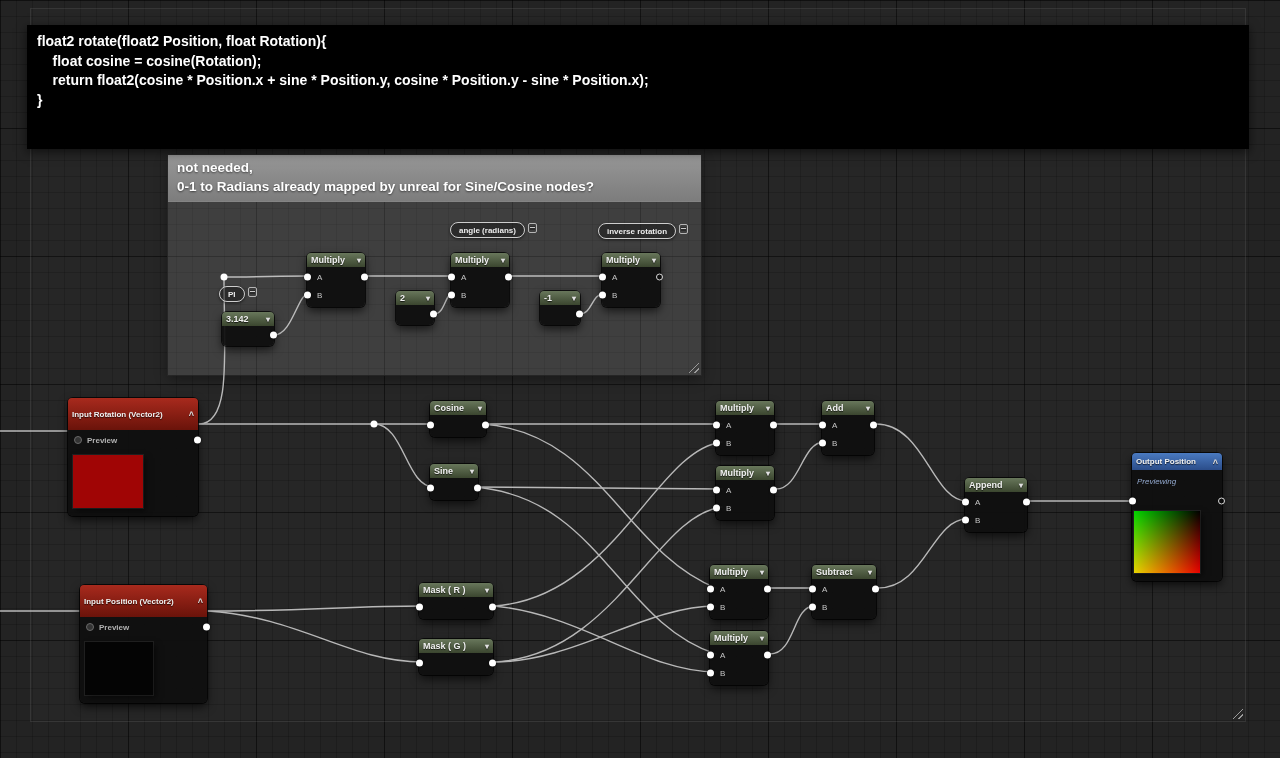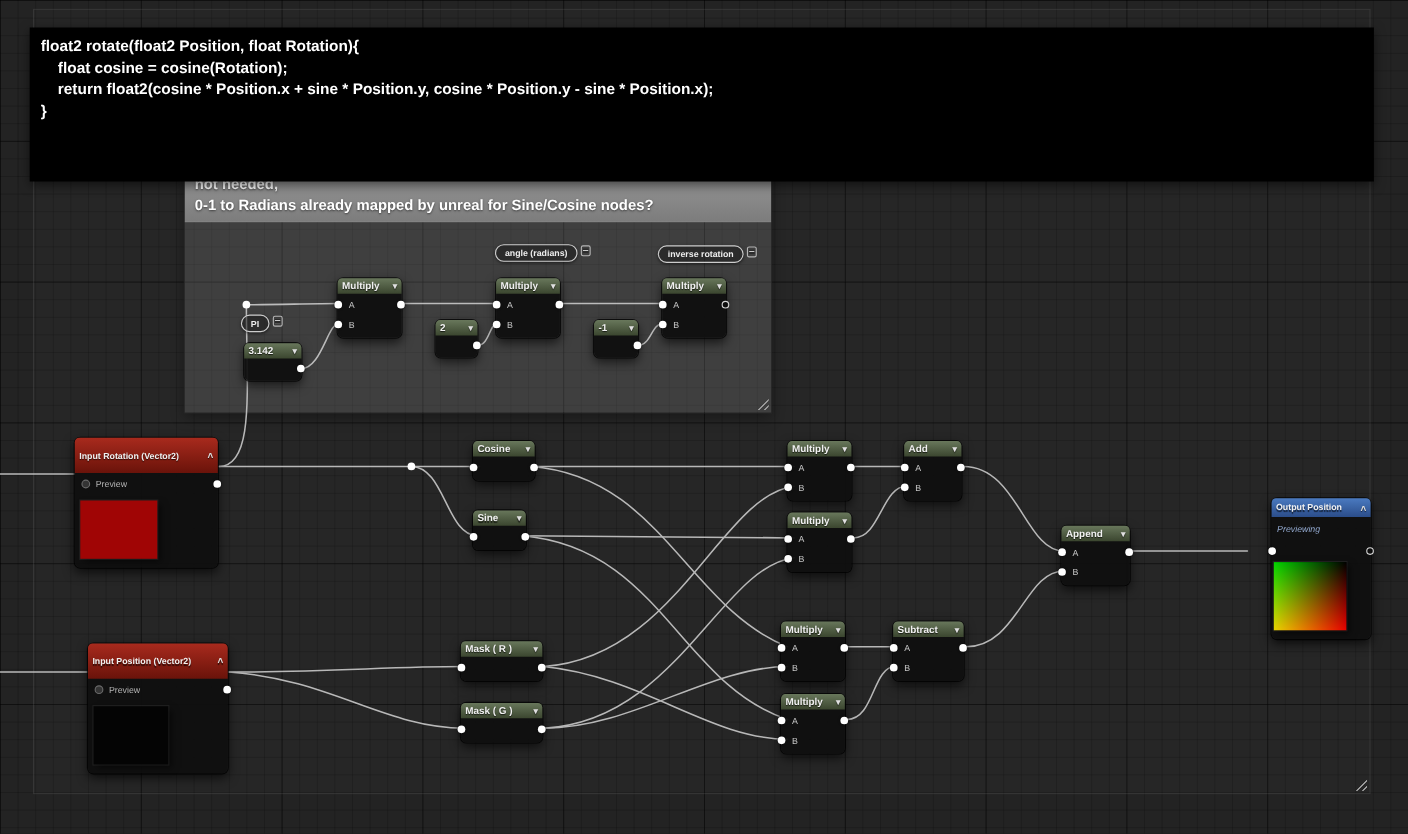--- a/index.html
+++ b/index.html
@@ -36,21 +36,21 @@
   }
   .comment-hdr {
     background:linear-gradient(#979797, #7c7c7c);
     padding:4px 9px 5px 9px; color:#fff; font-weight:bold; font-size:13.5px;
     line-height:1.4; text-shadow:0 1px 2px rgba(0,0,0,0.55);
   }
   .comment-body { position:absolute; left:0; right:0; top:46px; bottom:0; background:rgba(165,165,165,0.20); }
 
   
   .code-box {
-    position:absolute; left:27px; top:25px; width:1222px; height:140px;
+    position:absolute; left:27px; top:25px; width:1222px; height:124px;
     background:#000; z-index:6; padding:7px 10px;
     color:#fff; font-weight:bold; font-size:14px; line-height:19.5px;
     box-shadow:0 3px 10px rgba(0,0,0,0.6);
   }
   .code-line { white-space:pre; }
 
   
   svg.wires { position:absolute; left:0; top:0; z-index:3; pointer-events:none; }
 
   
@@ -78,21 +78,21 @@
   .pin { position:absolute; width:7px; height:7px; border-radius:50%; top:50%; transform:translateY(-50%); }
   .pin.in  { left:-3px; }
   .pin.out { right:-3px; }
   .pin.filled { background:#fff; box-shadow:0 0 2px rgba(0,0,0,0.8); }
   .pin.hollow { border:1.5px solid #d8d8d8; background:rgba(10,10,10,0.4); }
 
   
   .io-hdr { height:32px; font-size:8px; }
   .preview-row { position:relative; height:20px; display:flex; align-items:center; padding-left:6px; }
   .radio { width:8px; height:8px; border-radius:50%; background:#343434; border:1px solid #6a6a6a; margin-right:5px; }
-  .preview-label { font-size:8px; color:#b2b2b2; }
+  .preview-label { font-size:8px; color:#b2b2b2;font-weight:bold; }
   .preview-area { padding:5px 0 8px 5px; }
   .swatch { box-shadow:0 0 0 1px rgba(255,255,255,0.07), 3px 3px 6px rgba(0,0,0,0.5); }
   .swatch.rot { width:70px; height:53px; background:var(--rotation-preview,#a00505); }
   .swatch.pos { width:68px; height:53px; background:var(--position-preview,#040404); }
   .previewing-row { height:22px; display:flex; align-items:center; padding-left:5px;
     font-size:8px; font-style:italic; color:#93a9cf; }
   .swatch.uv {
     width:66px; height:62px; margin:2px 0 8px 2px;
     background-image:linear-gradient(to right, #00d400, #000000),
                      linear-gradient(to bottom, #000000, #e80000);
@@ -479,21 +479,21 @@
           <span class="plabel">A</span>
           <span class="pin out filled"></span>
         </div>
       <div class="prow">
           <span class="pin in filled"></span>
           <span class="plabel">B</span>
         </div>
     </div>
   </div>
 
-  <div class="node" style="left:1156px; top:453px; width:90px;">
+  <div class="node" style="left:1132px; top:453px; width:90px;">
     <div class="hdr blue" style="height:17px; font-size:8px;">
       <span>Output Position</span>
       <span class="caret-up"></span>
     </div>
     <div class="previewing-row">
       <span>Previewing</span>
     </div>
     <div class="prow" style="height:17px;">
       <span class="pin in filled"></span>
       <span class="pin out hollow"></span>

